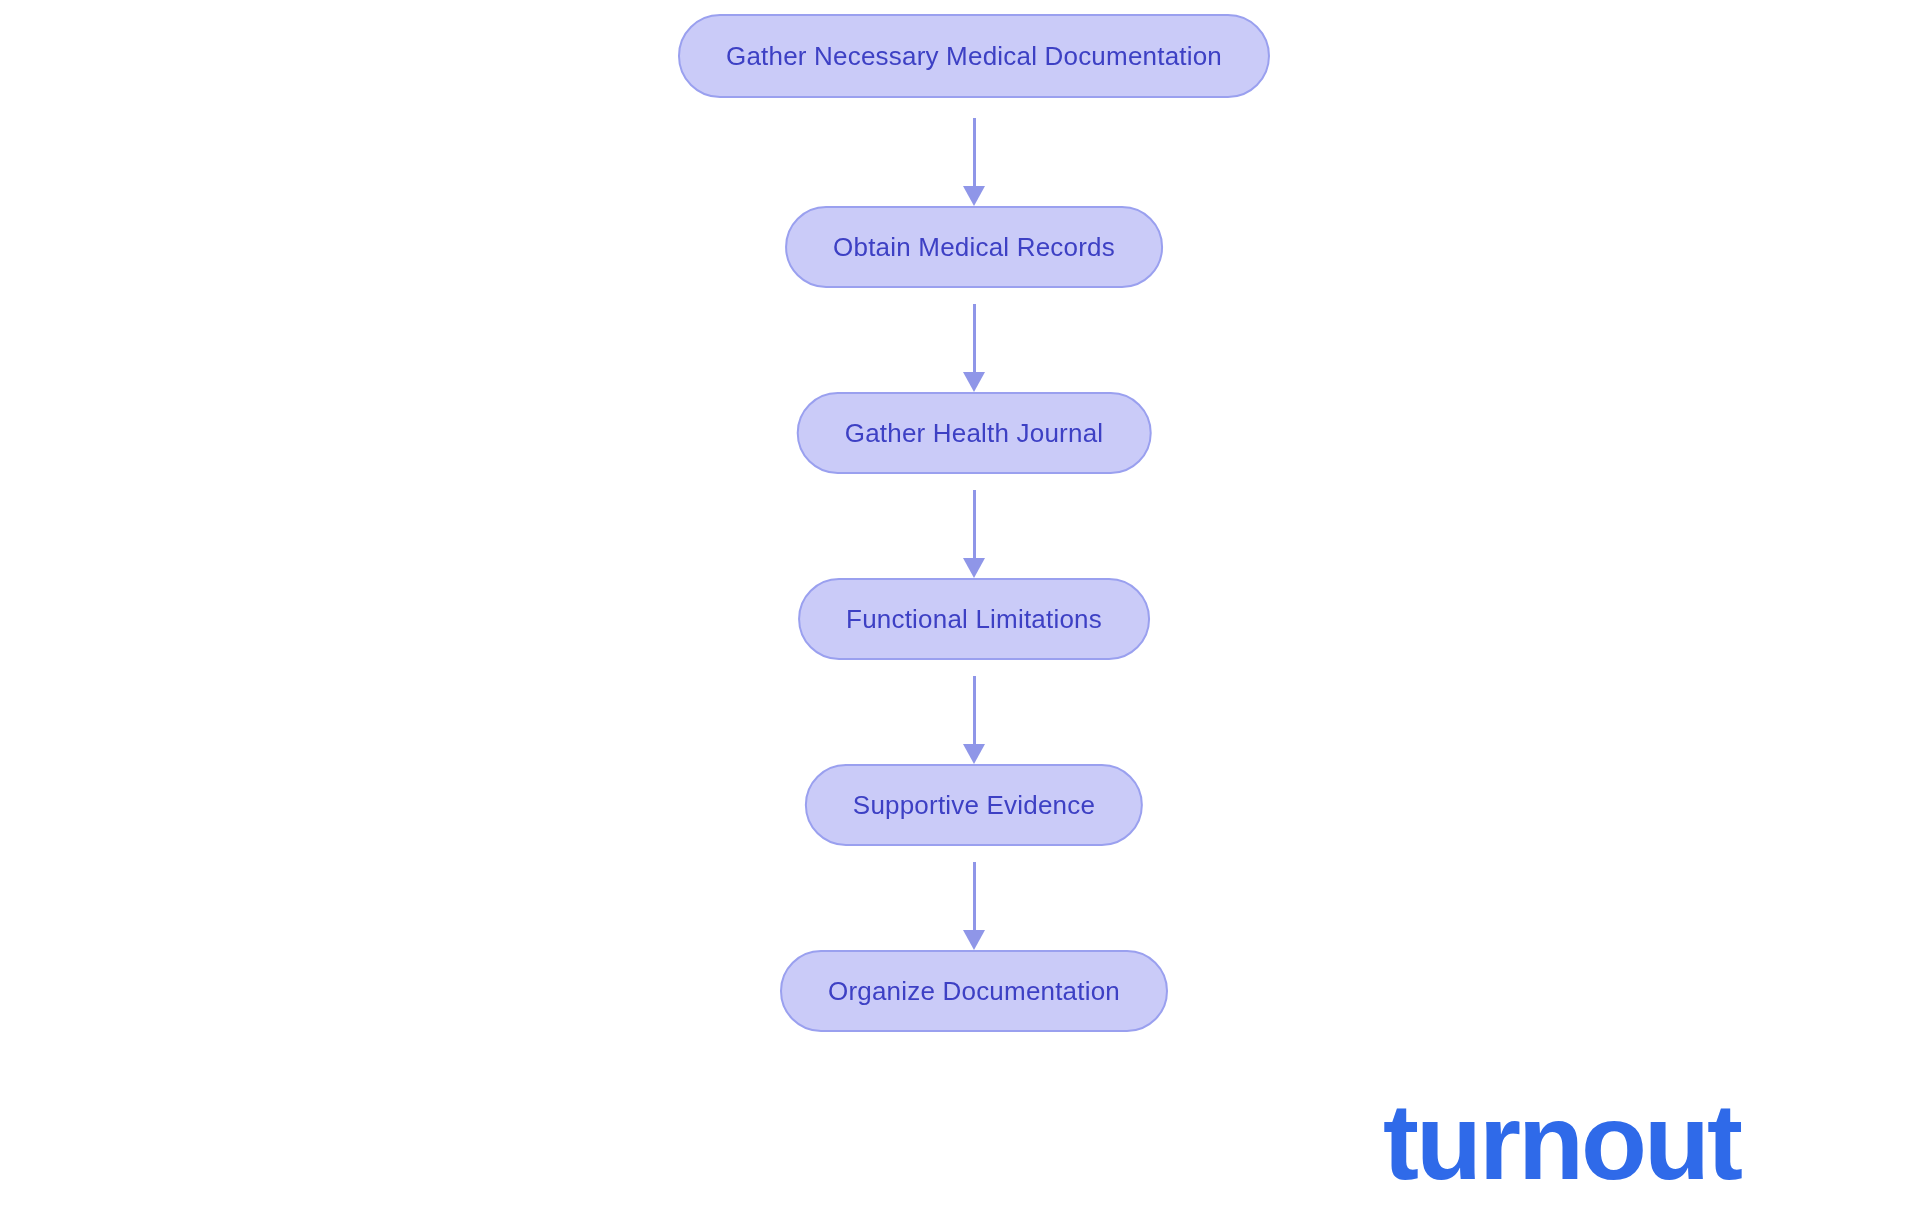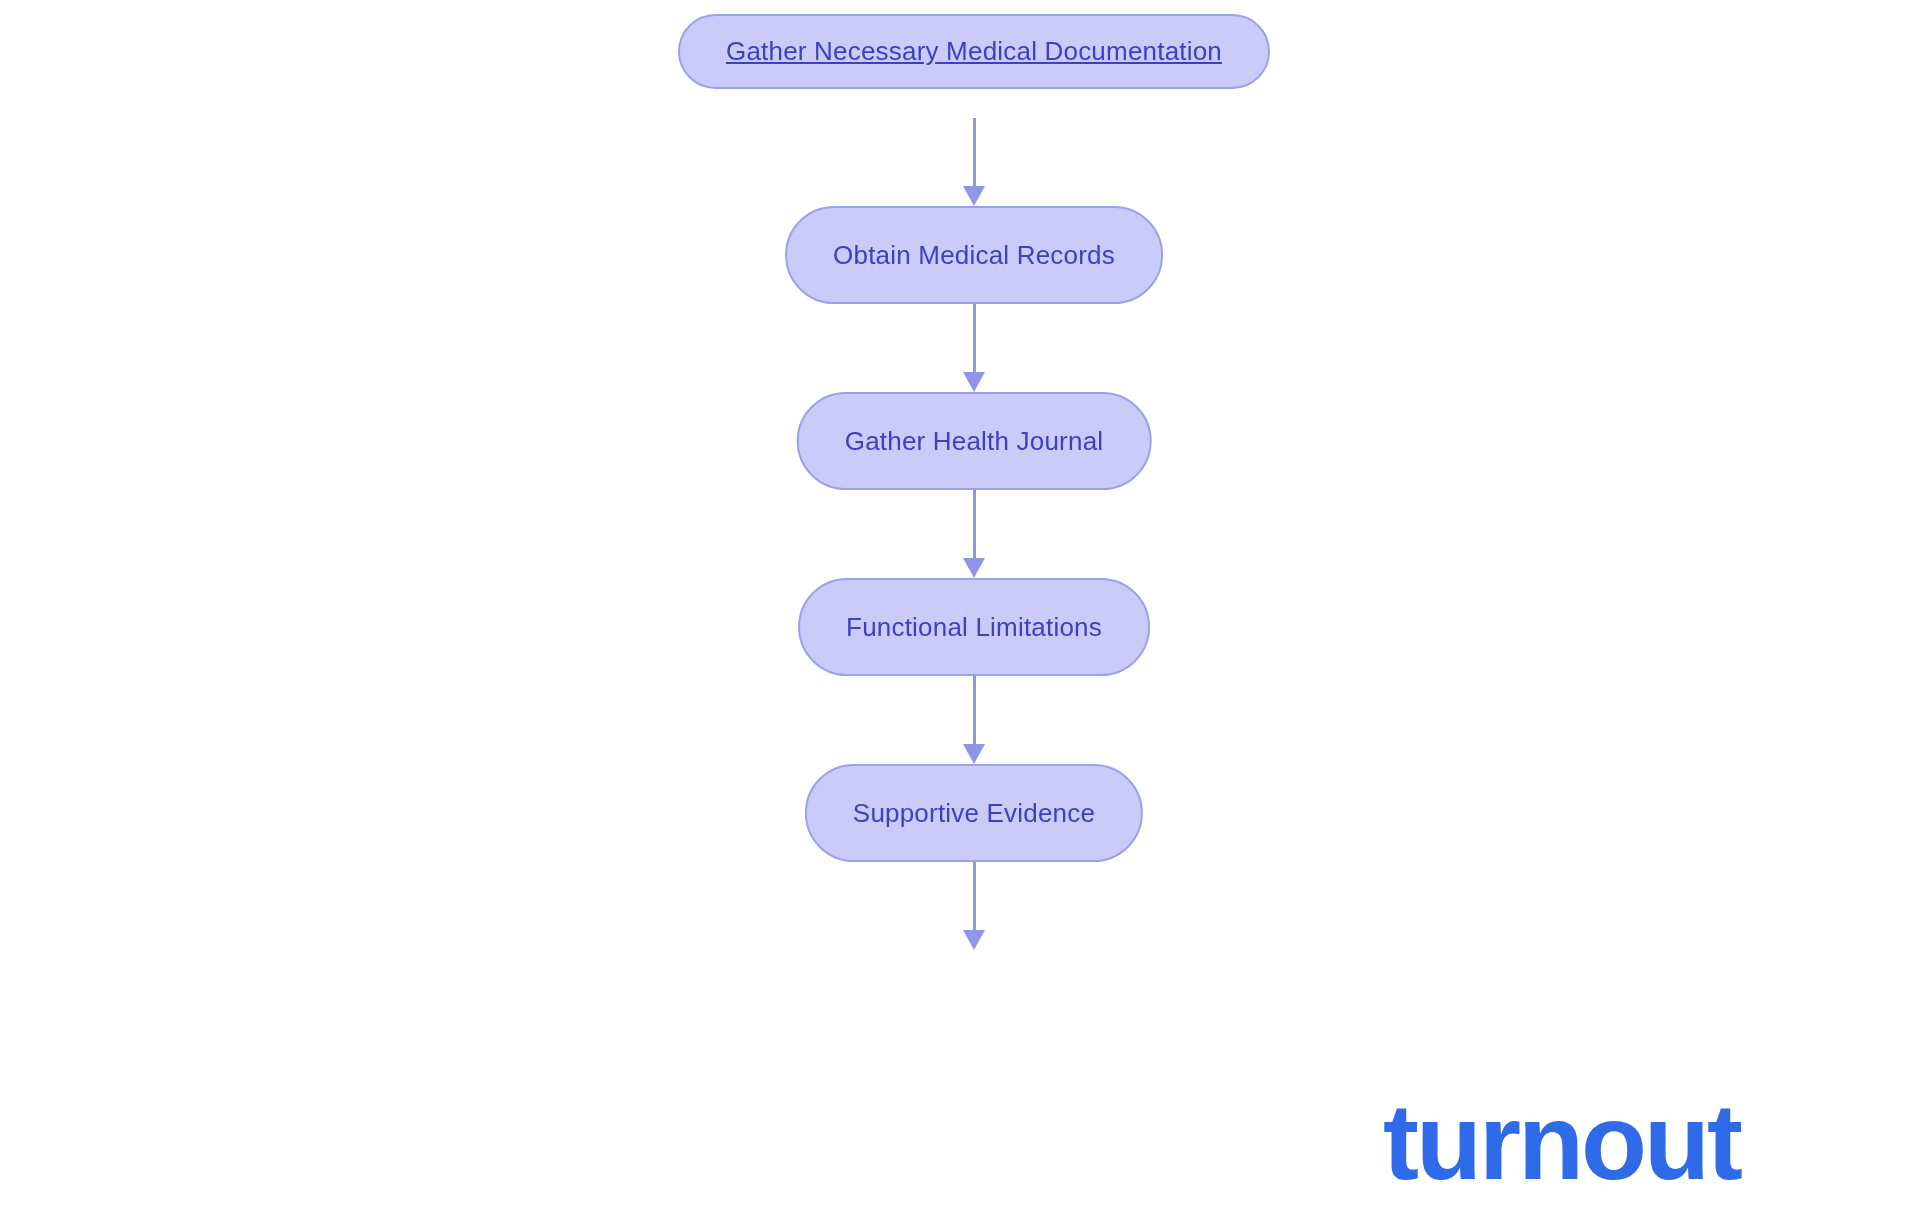--- a/index.html
+++ b/index.html
@@ -15,35 +15,35 @@
     overflow: hidden;
   }
   .canvas {
     position: absolute;
     inset: 0;
   }
   .node {
     position: absolute;
     left: 974px;
     transform: translateX(-50%);
-    height: 98px;
+    height: 82px;
     box-sizing: border-box;
     display: flex;
     align-items: center;
     justify-content: center;
     padding: 0 46px;
     background: var(--node-fill, #cacbf8);
     border: 2px solid var(--node-border, #9aa0ef);
     border-radius: 54px;
     color: var(--node-text, #3d40c4);
     font-size: 26px;
     letter-spacing: 0.2px;
     white-space: nowrap;
   }
-  .node-1 { top: 14px; height: 75px; text-decoration: underline; }
+  .node-1 { top: 14px; height: 84px; }
   .node-2 { top: 206px; }
   .node-3 { top: 392px; }
   .node-4 { top: 578px; text-align: right; }
   .node-5 { top: 764px; }
   .node-6 { top: 950px; }
 
   .arrow {
     position: absolute;
     left: 974px;
     transform: translateX(-50%);
@@ -124,16 +124,19 @@
 
   <div class="node node-5">
     <span>Supportive Evidence</span>
   </div>
 
   <div class="arrow arrow-5">
     <div class="line"></div>
     <div class="head"></div>
   </div>
 
+  <div class="node node-6">
+    <span>Organize Documentation</span>
+  </div>
 
   <div class="logo">turnout</div>
 
 </div>
 
 </body></html>

